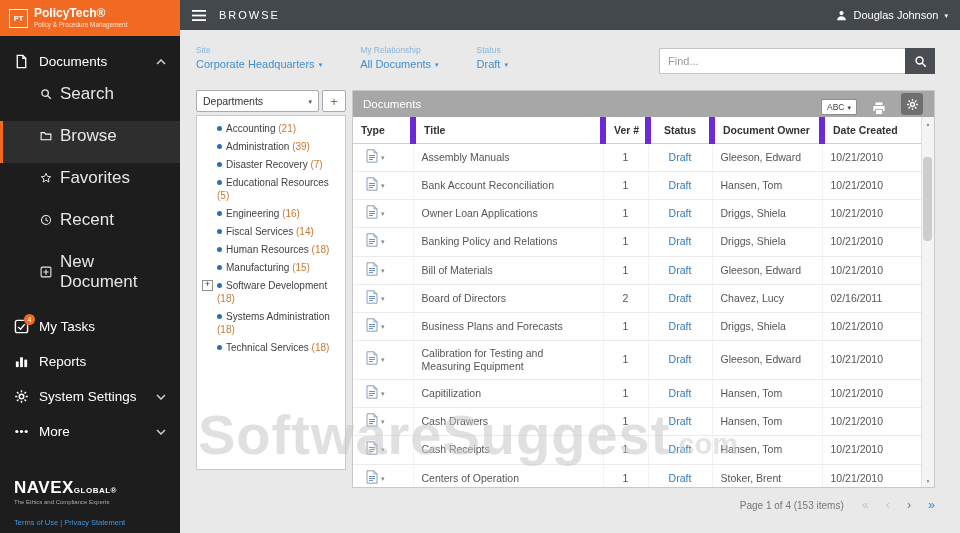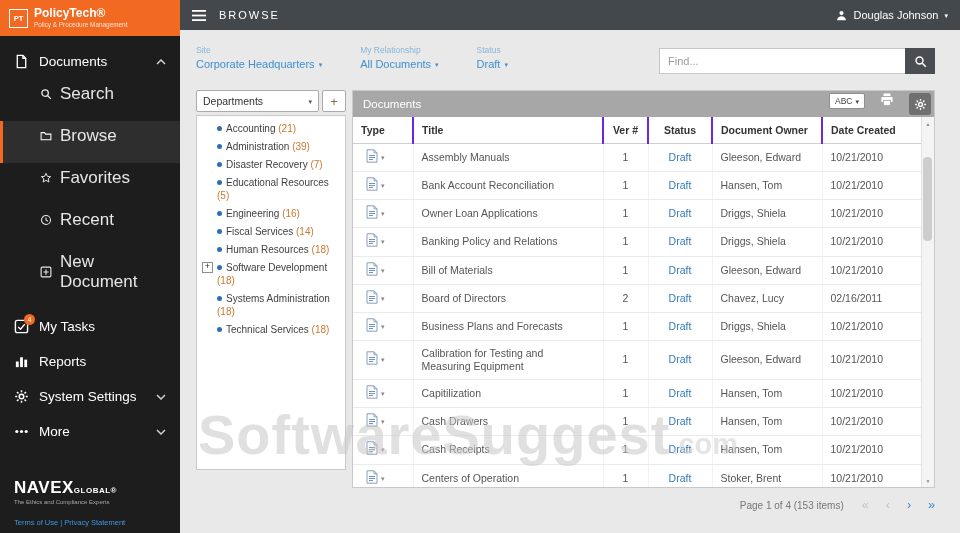--- a/index.html
+++ b/index.html
@@ -58,30 +58,30 @@
   .tree-item.selected{background:#d6d6d6;}
   .bullet{display:inline-block;width:5px;height:5px;border-radius:50%;background:#2e6fb2;margin-right:4px;vertical-align:1px;}
   .bullet.red{background:#b53b2e;}
   .t-count{color:#c9792e;}
   .expander{position:absolute;left:5px;top:4px;width:9px;height:9px;border:1px solid #8f8f8f;background:#fff;color:#333;
             font-size:9px;line-height:7px;text-align:center;cursor:pointer;}
   
   .right-col{flex:1;display:flex;flex-direction:column;background:#fff;border:1px solid #c9c9c9;overflow:hidden;position:relative;}
   .panel-header{height:26px;background:#a7a7a7;display:flex;align-items:center;padding-left:10px;color:#fff;
                 font-size:11.5px;flex:none;}
-  .panel-tools{margin-left:auto;display:flex;align-items:flex-start;gap:15px;padding-right:3px;}
+  .panel-tools{margin-left:auto;display:flex;align-items:flex-end;gap:15px;padding-right:11px;}
   .abc-btn{background:#fff;border:1px solid #8f8f8f;border-radius:2px;font-size:8.5px;color:#444;padding:2px 5px;
            display:flex;gap:3px;align-items:center;cursor:pointer;}
   .print-btn{cursor:pointer;display:flex;}
   .gear-btn{width:22px;height:22px;background:#6f6f6f;border-radius:3px;display:flex;align-items:center;
             justify-content:center;cursor:pointer;}
   .table-wrap{position:relative;flex:1;overflow:hidden;}
   table{border-collapse:collapse;width:calc(100% - 12px);font-size:10.5px;color:#555;table-layout:fixed;}
   th{font-size:10.5px;color:#333;font-weight:bold;padding:7px 8px;border-bottom:1px solid #cfcfcf;
-     border-right:2px solid #6d28d9;text-align:left;background:#fff;white-space:nowrap;overflow:hidden;}
+     border-right:6px solid #6d28d9;text-align:left;background:#fff;white-space:nowrap;overflow:hidden;}
   td{padding:6px 8px;border-bottom:1px solid #ebebeb;border-right:1px solid #f2f2f2;line-height:1.25;overflow:hidden;}
   th.center,td.center{text-align:center;}
   th:last-child,td:last-child{border-right:none;}
   .col-type{padding:5px 6px 5px 13px;white-space:nowrap;}
   .type-caret{font-size:7px;color:#8a8a8a;margin-left:3px;vertical-align:3px;}
   .status-link{color:#337ab7;cursor:pointer;}
   tbody tr{cursor:pointer;}
   
   .scrollbar{position:absolute;top:0;right:0;width:12px;height:100%;background:#f4f4f4;border-left:1px solid #e1e1e1;}
   .sb-thumb{position:absolute;top:40px;left:1px;width:9px;height:84px;background:#cdcdcd;border-radius:4px;cursor:pointer;}
@@ -302,20 +302,21 @@
           </div>
         </div>
         <div class="tree" id="tree" data-interactable="false">
             <div class="tree-item" data-interactable="true"><span class="bullet" data-interactable="false"></span><span data-interactable="false">Accounting</span><span class="t-count" data-interactable="false"> (21)</span></div>
             <div class="tree-item" data-interactable="true"><span class="bullet" data-interactable="false"></span><span data-interactable="false">Administration</span><span class="t-count" data-interactable="false"> (39)</span></div>
             <div class="tree-item" data-interactable="true"><span class="bullet" data-interactable="false"></span><span data-interactable="false">Disaster Recovery</span><span class="t-count" data-interactable="false"> (7)</span></div>
             <div class="tree-item" data-interactable="true"><span class="bullet" data-interactable="false"></span><span data-interactable="false">Educational Resources</span><span class="t-count" data-interactable="false"> (5)</span></div>
             <div class="tree-item" data-interactable="true"><span class="bullet" data-interactable="false"></span><span data-interactable="false">Engineering</span><span class="t-count" data-interactable="false"> (16)</span></div>
             <div class="tree-item" data-interactable="true"><span class="bullet" data-interactable="false"></span><span data-interactable="false">Fiscal Services</span><span class="t-count" data-interactable="false"> (14)</span></div>
             <div class="tree-item" data-interactable="true"><span class="bullet" data-interactable="false"></span><span data-interactable="false">Human Resources</span><span class="t-count" data-interactable="false"> (18)</span></div>
+            <div class="tree-item" data-interactable="true"><span class="bullet" data-interactable="false"></span><span data-interactable="false">Manufacturing</span><span class="t-count" data-interactable="false"> (15)</span></div>
             <div class="tree-item" data-interactable="true"><span class="expander" data-interactable="true">+</span><span class="bullet" data-interactable="false"></span><span data-interactable="false">Software Development</span><span class="t-count" data-interactable="false"> (18)</span></div>
             <div class="tree-item" data-interactable="true"><span class="bullet" data-interactable="false"></span><span data-interactable="false">Systems Administration</span><span class="t-count" data-interactable="false"> (18)</span></div>
             <div class="tree-item" data-interactable="true"><span class="bullet" data-interactable="false"></span><span data-interactable="false">Technical Services</span><span class="t-count" data-interactable="false"> (18)</span></div>
           </div>
       </div>
 
       <div class="right-col" data-interactable="false">
         <div class="panel-header" data-interactable="false">
           <span data-interactable="false">Documents</span>
           <div class="panel-tools">

